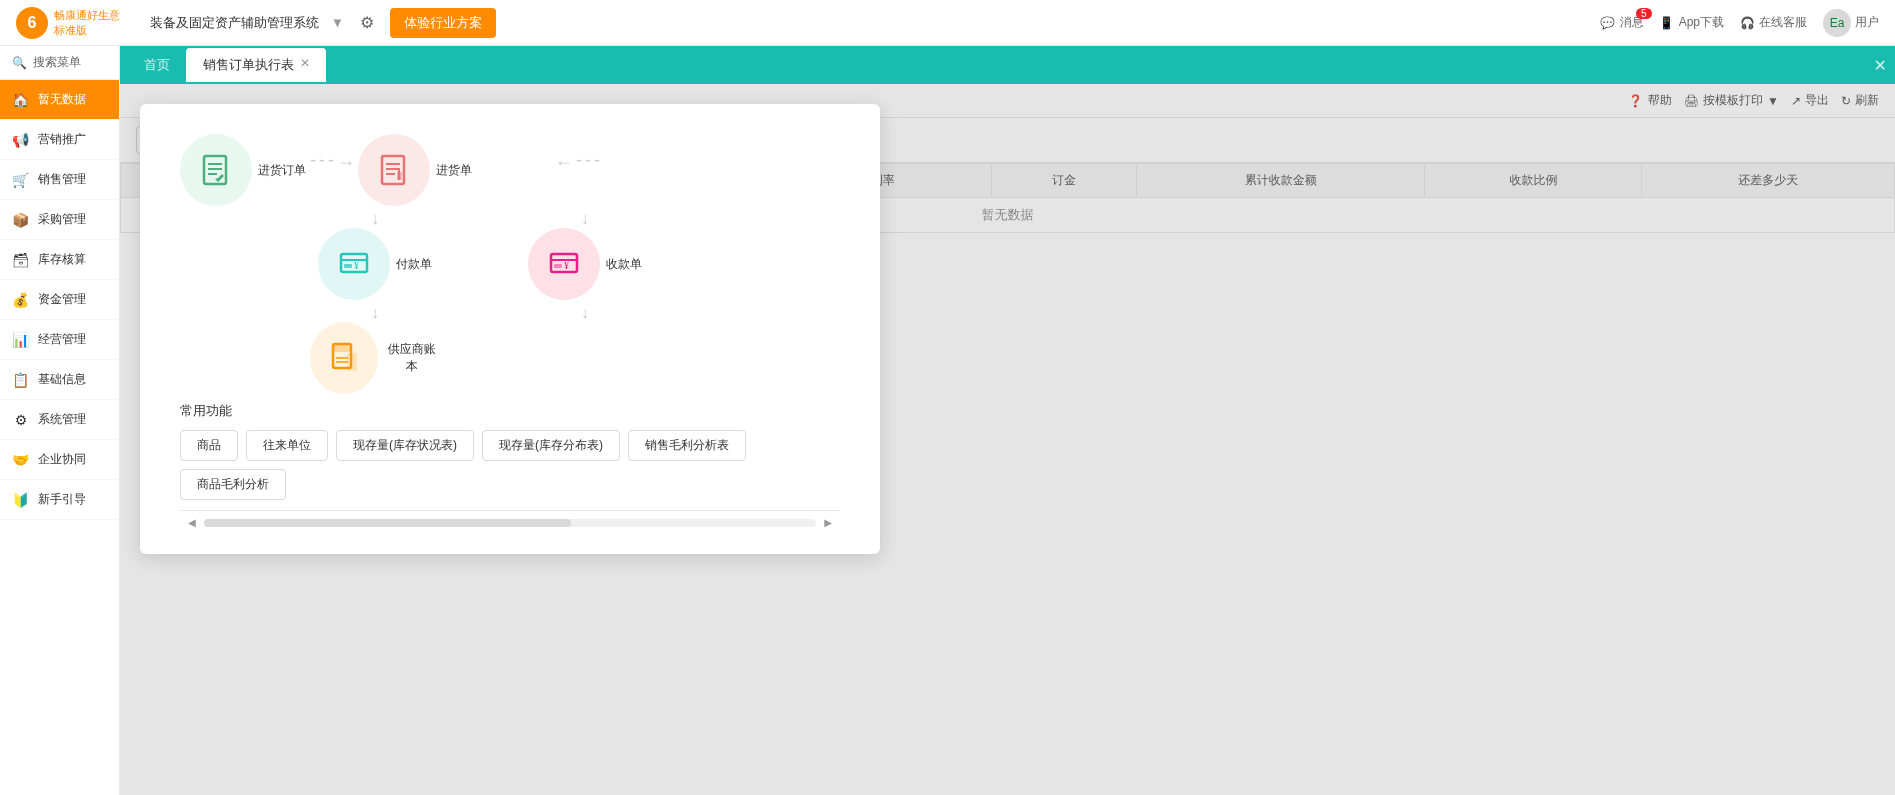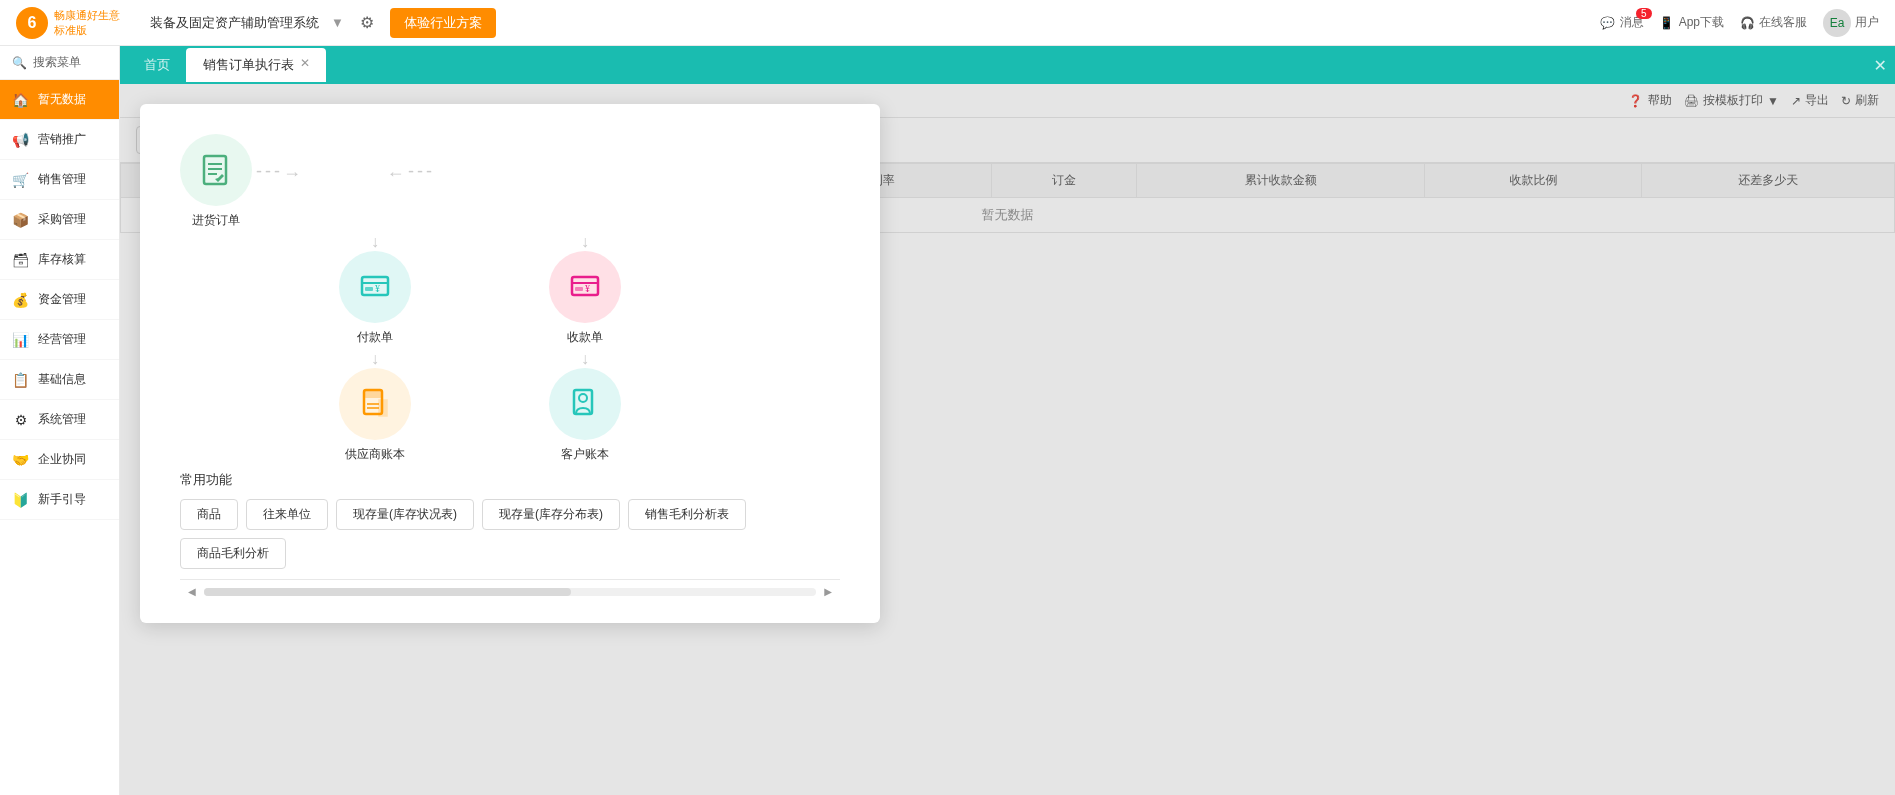--- a/index.html
+++ b/index.html
@@ -77,21 +77,21 @@
     .common-functions { margin-top: 8px; }
     .common-title { font-size: 13px; color: #333; margin-bottom: 10px; font-weight: 500; }
     .func-buttons { display: flex; flex-wrap: wrap; gap: 8px; }
     .func-btn { border: 1px solid #d9d9d9; border-radius: 4px; padding: 6px 16px; font-size: 12px; color: #333; cursor: pointer; background: #fff; }
 
     
     .scroll-hint { display: flex; align-items: center; padding: 6px 8px; border-top: 1px solid #e8e8e8; margin-top: 10px; }
     .scroll-track { flex: 1; height: 8px; background: #f0f0f0; border-radius: 4px; margin: 0 8px; }
     .scroll-thumb { width: 60%; height: 8px; background: #d9d9d9; border-radius: 4px; }
     .scroll-arrow { color: #999; cursor: pointer; font-size: 10px; }
-    .flow-item { display: flex; flex-direction: column; align-items: center; gap: 6px; }
+    .flow-item { display: flex; align-items: center; gap: 6px; }
   </style>
 </head>
 <body>
 
 <div class="app-container">
 
   <div class="top-bar">
     <div class="top-bar-left">
       <div class="logo-area">
         <div class="logo-icon">
@@ -271,20 +271,33 @@
                       <line x1="10" y1="17" x2="24" y2="17" stroke="#4caf7d" stroke-width="2"></line>
                       <line x1="10" y1="22" x2="19" y2="22" stroke="#4caf7d" stroke-width="2"></line>
                       <path d="M20 26 L24 22 L26 24 L20 30 L17 27 Z" fill="#4caf7d"></path>
                     </svg>
                   </div>
                   <span class="flow-label">进货订单</span>
                 </div>
 
                 <div style="color:#ccc; font-size:18px; padding: 0 4px; margin-bottom:20px; letter-spacing:-1px;">- - - →</div>
 
+                <div class="flow-item">
+                  <div class="flow-circle red">
+                    <svg width="36" height="36" viewBox="0 0 36 36" fill="none">
+                      <rect x="6" y="4" width="22" height="28" rx="2" fill="none" stroke="#e57373" stroke-width="2.5"></rect>
+                      <line x1="10" y1="12" x2="24" y2="12" stroke="#e57373" stroke-width="2"></line>
+                      <line x1="10" y1="17" x2="24" y2="17" stroke="#e57373" stroke-width="2"></line>
+                      <line x1="10" y1="22" x2="19" y2="22" stroke="#e57373" stroke-width="2"></line>
+                      <path d="M21 20 L26 20 L26 28 L21 28 Z" fill="#e57373" opacity="0.5"></path>
+                      <line x1="23" y1="17" x2="23" y2="28" stroke="#e57373" stroke-width="2"></line>
+                    </svg>
+                  </div>
+                  <span class="flow-label">进货单</span>
+                </div>
 
                 <div style="width:80px;"></div>
 
 
                 <div style="color:#ccc; font-size:18px; padding: 0 4px; margin-bottom:20px; letter-spacing:-1px; transform:scaleX(-1);">- - - →</div>
 
               </div>
 
               <div style="display: flex; align-items: flex-start; margin-top: 4px;">
 
@@ -339,30 +352,20 @@
                       </svg>
                     </div>
                     <span class="flow-label">供应商账本</span>
                   </div>
                 </div>
 
                 <div style="width:80px;"></div>
 
                 <div style="display:flex; flex-direction:column; align-items:center; width:130px;">
                   <div style="color:#ccc; font-size:16px; text-align:center; width:100%;">↓</div>
-                  <div class="flow-item">
-                    <div class="flow-circle teal">
-                      <svg width="36" height="36" viewBox="0 0 36 36" fill="none">
-                        <rect x="7" y="4" width="18" height="24" rx="2" fill="none" stroke="#26c6ba" stroke-width="2.5"></rect>
-                        <circle cx="16" cy="12" r="4" fill="none" stroke="#26c6ba" stroke-width="2"></circle>
-                        <path d="M9 28 Q9 22 16 22 Q23 22 23 28" fill="none" stroke="#26c6ba" stroke-width="2"></path>
-                      </svg>
-                    </div>
-                    <span class="flow-label">客户账本</span>
-                  </div>
                 </div>
               </div>
             </div>
 
             <div class="common-functions">
               <div class="common-title">常用功能</div>
               <div class="func-buttons">
                 <button class="func-btn">商品</button>
                 <button class="func-btn">往来单位</button>
                 <button class="func-btn">现存量(库存状况表)</button>

